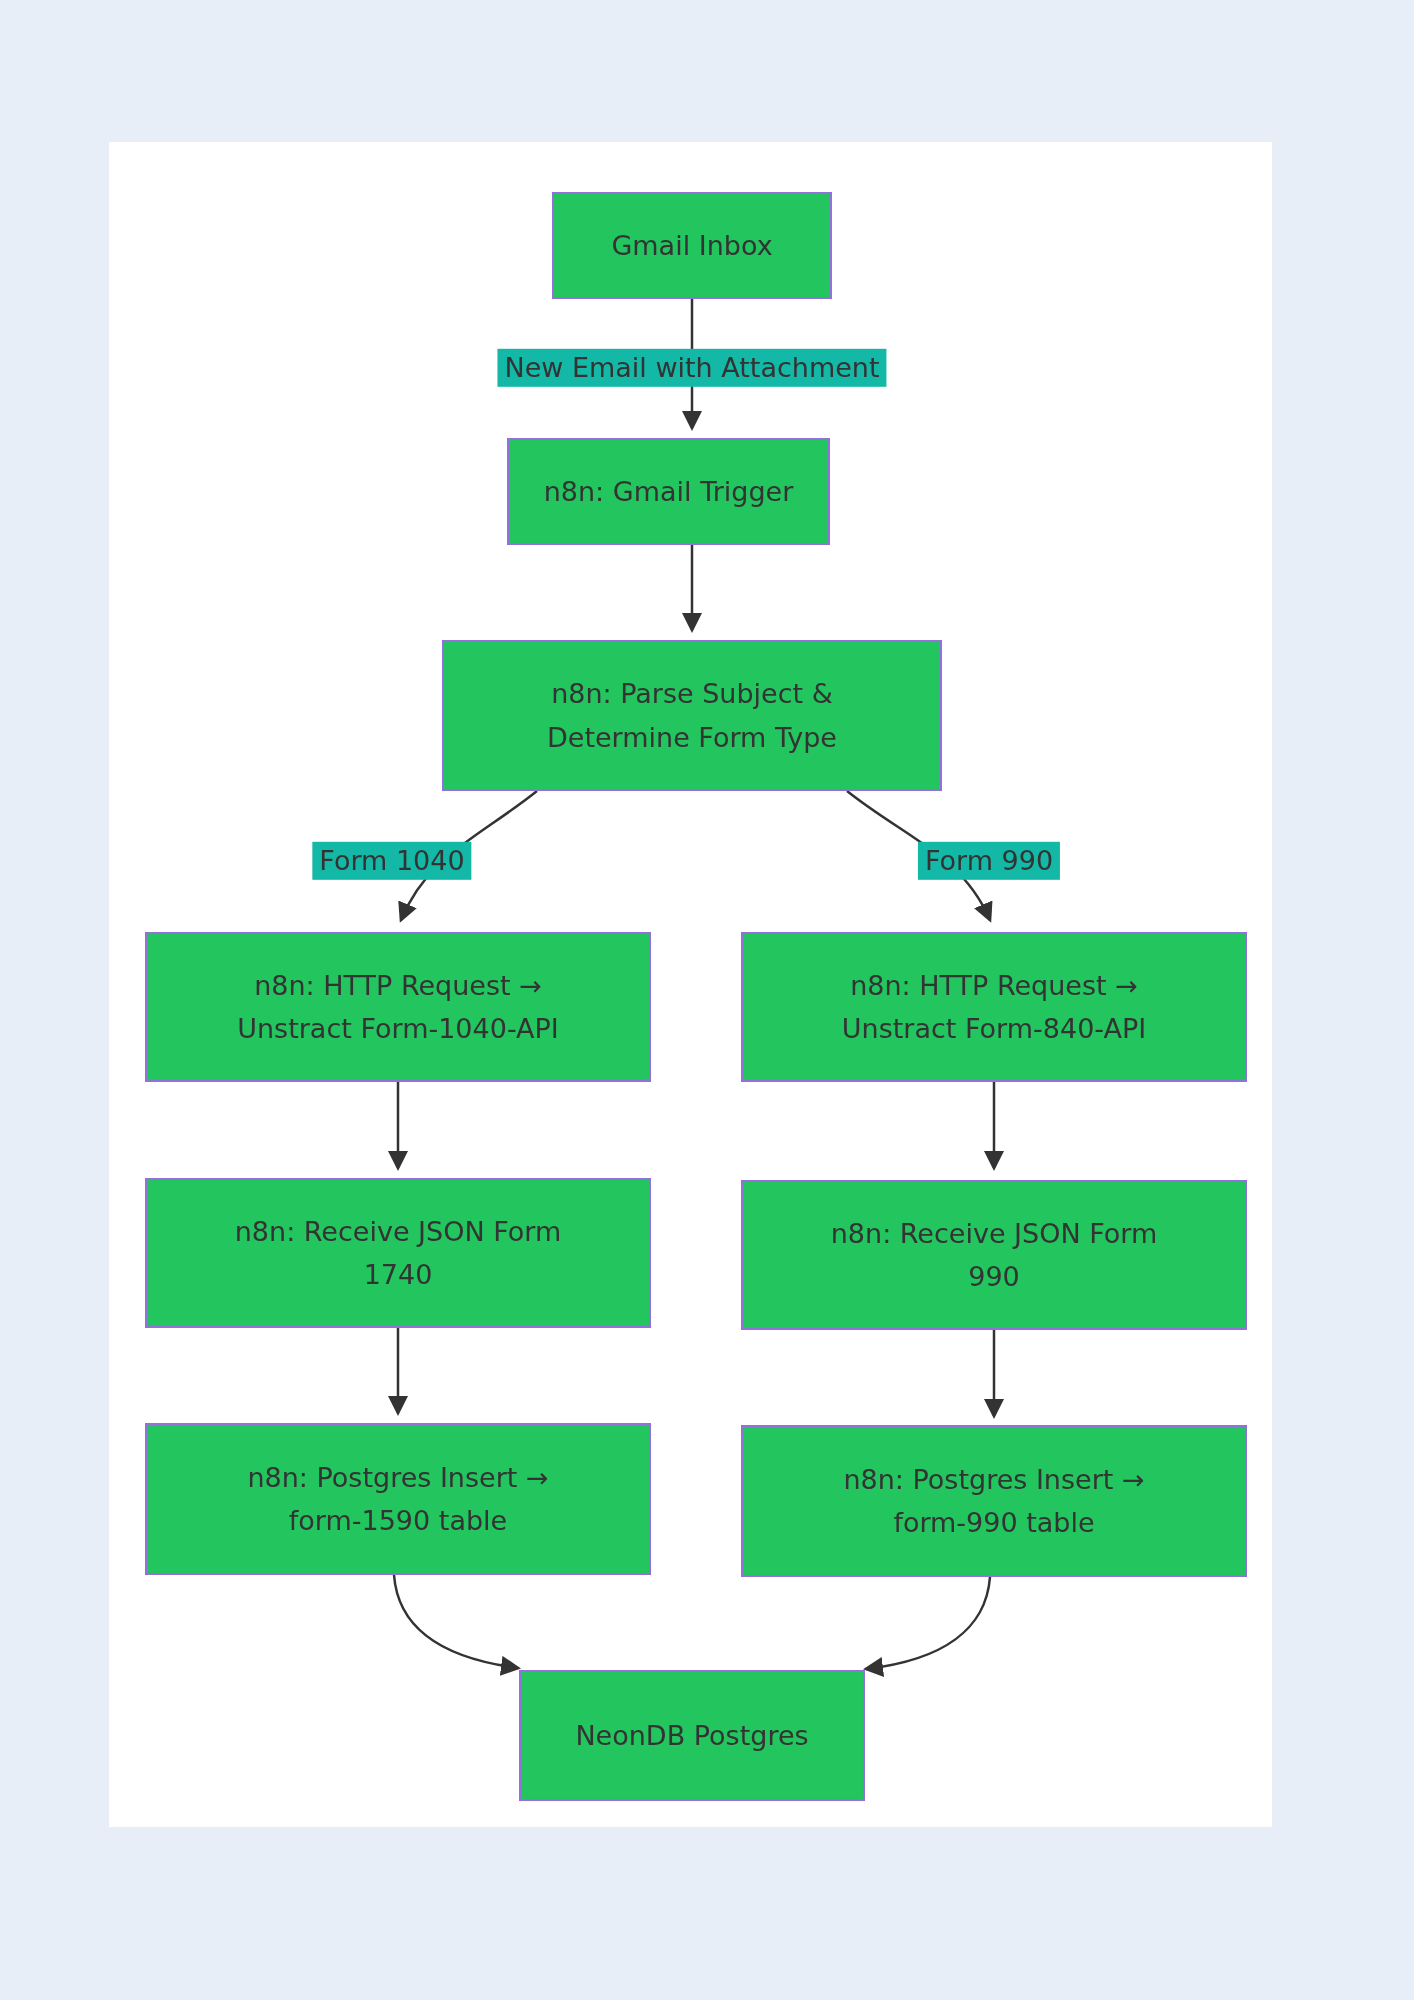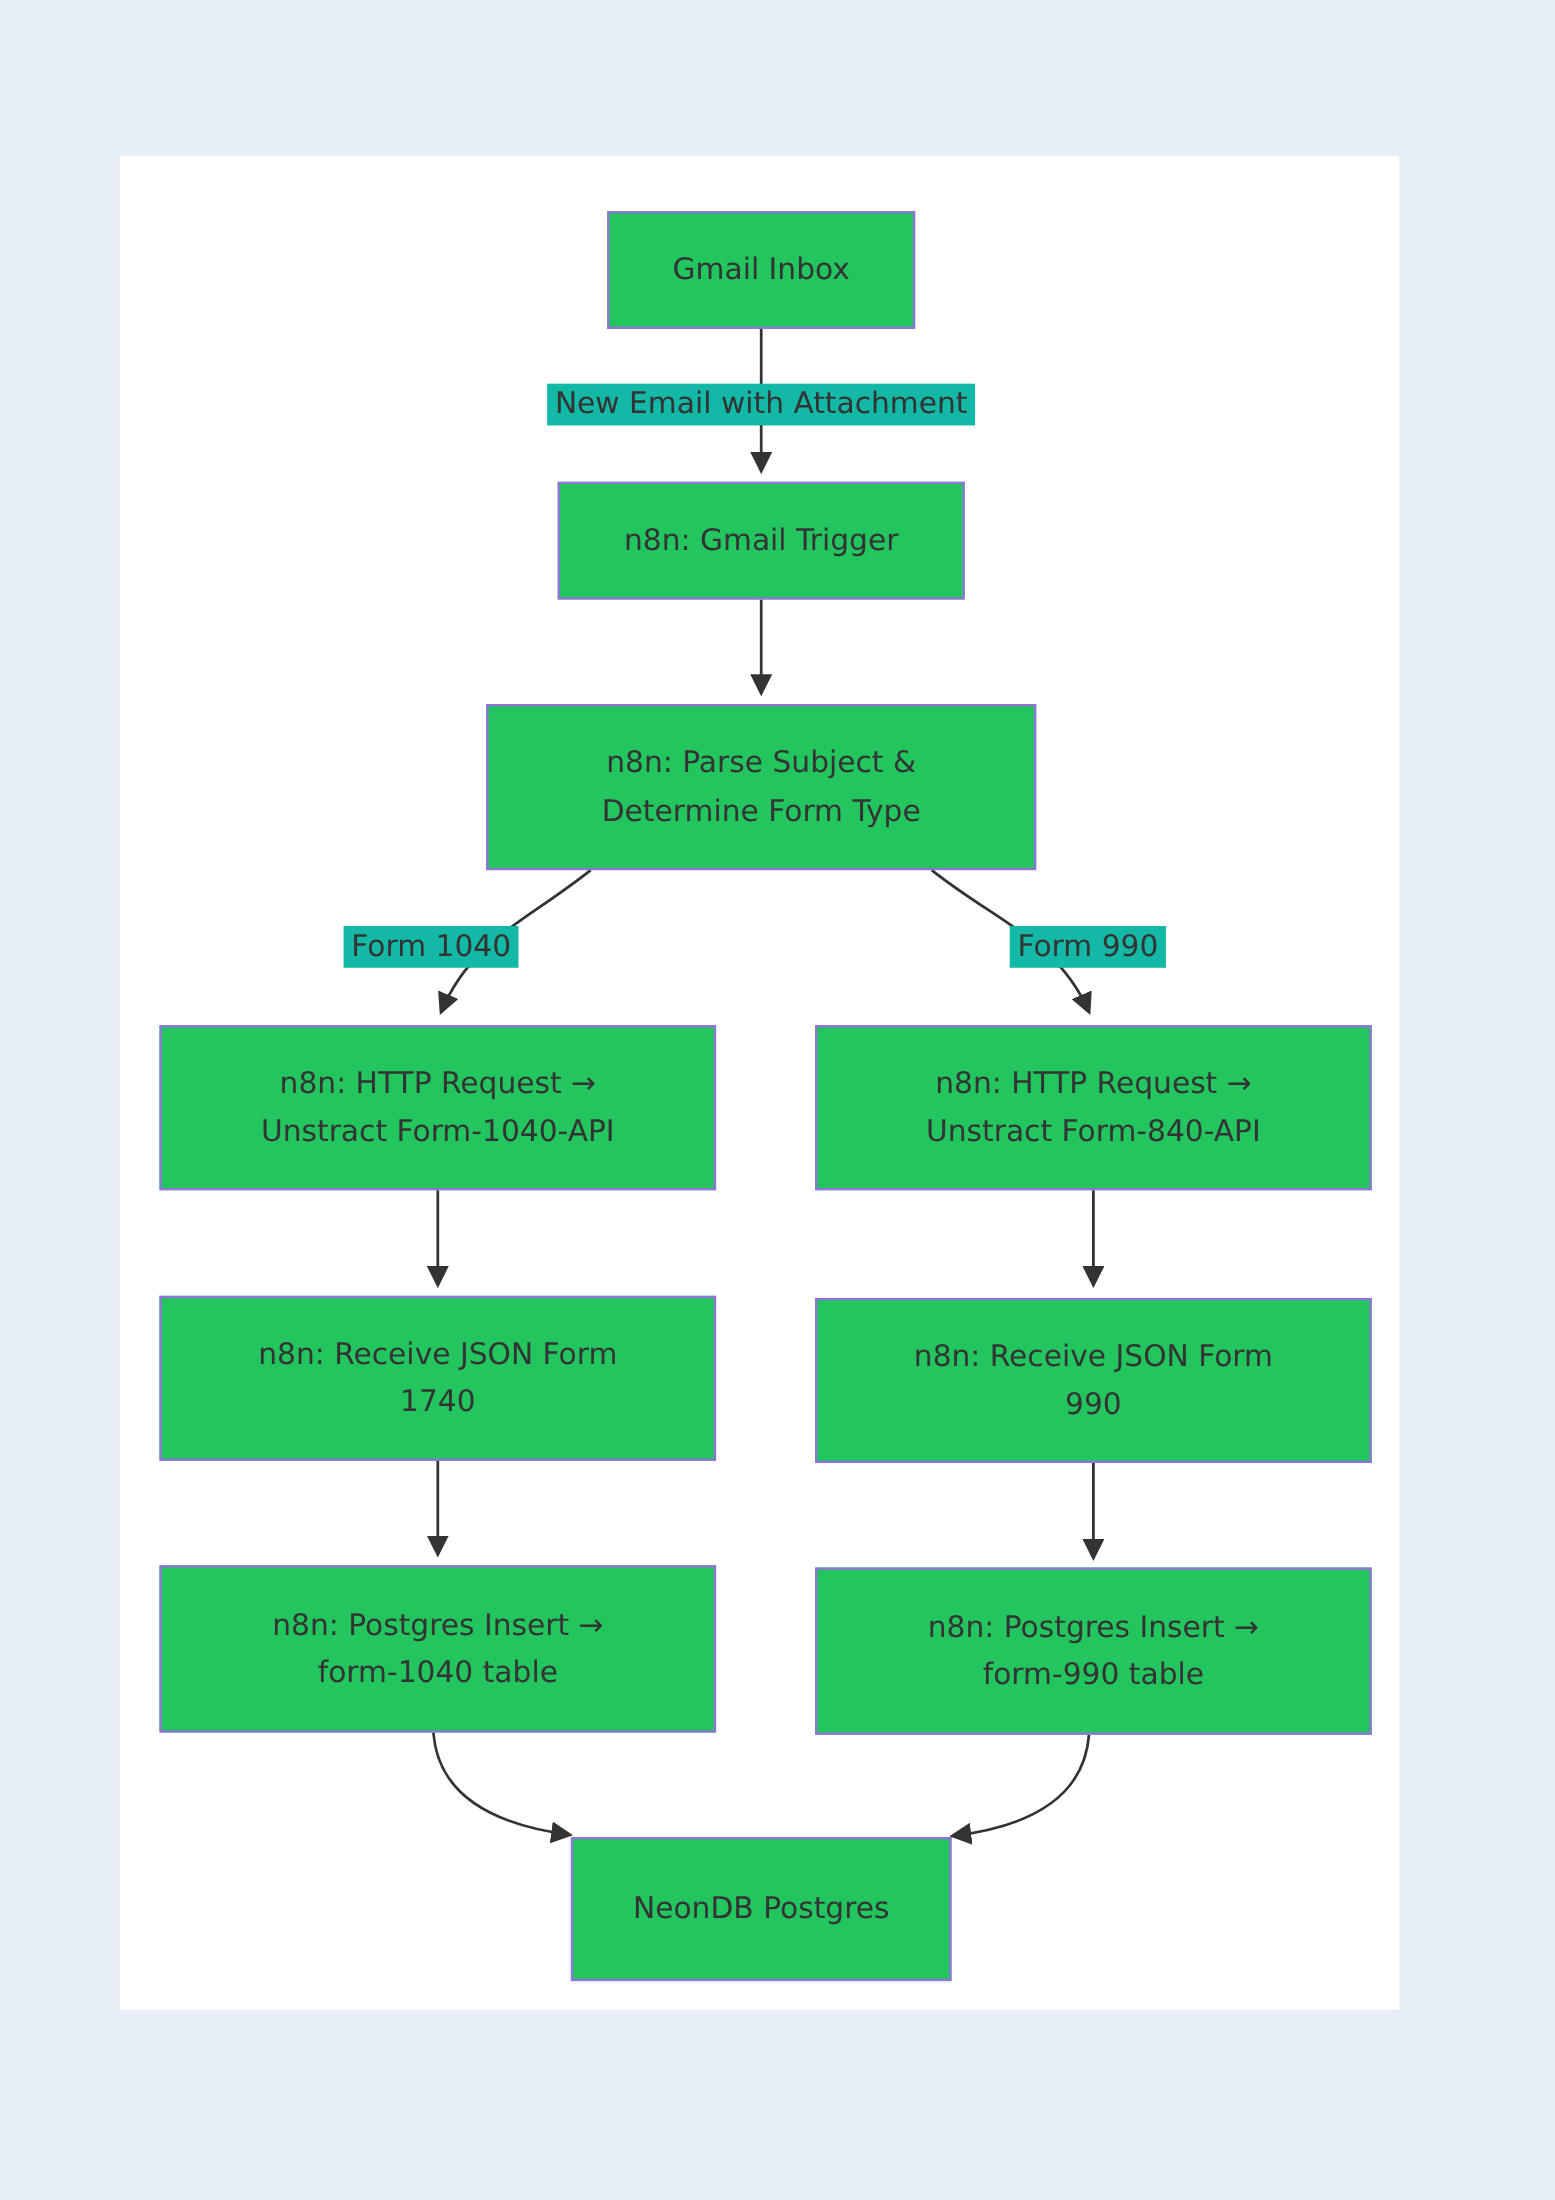--- a/index.html
+++ b/index.html
@@ -84,21 +84,21 @@
       <path d="M990,1577 C986,1630 942,1660 866,1669" marker-end="url(#arrow)"></path>
     </g>
   </svg>
 
   <div class="node" style="left:552px; top:192px; width:280px; height:107px;">
     <div>Gmail Inbox</div>
   </div>
 
   <div class="edge-label" style="left:692px; top:368px;">New Email with Attachment</div>
 
-  <div class="node" style="left:507px; top:438px; width:370px; height:107px;">
+  <div class="node" style="left:507px; top:438px; width:323px; height:107px;">
     <div>n8n: Gmail Trigger</div>
   </div>
 
   <div class="node" style="left:442px; top:640px; width:500px; height:151px;">
     <div>n8n: Parse Subject &amp;</div>
     <div>Determine Form Type</div>
   </div>
 
   <div class="edge-label" style="left:392px; top:861px;">Form 1040</div>
 
@@ -119,21 +119,21 @@
     <div>1740</div>
   </div>
 
   <div class="node" style="left:741px; top:1180px; width:506px; height:150px;">
     <div>n8n: Receive JSON Form</div>
     <div>990</div>
   </div>
 
   <div class="node" style="left:145px; top:1423px; width:506px; height:152px;">
     <div>n8n: Postgres Insert →</div>
-    <div>form-1040 table</div>
+    <div>form-1590 table</div>
   </div>
 
   <div class="node" style="left:741px; top:1425px; width:506px; height:152px;">
     <div>n8n: Postgres Insert →</div>
     <div>form-990 table</div>
   </div>
 
   <div class="node" style="left:519px; top:1670px; width:346px; height:131px;">
     <div>NeonDB Postgres</div>
   </div>

